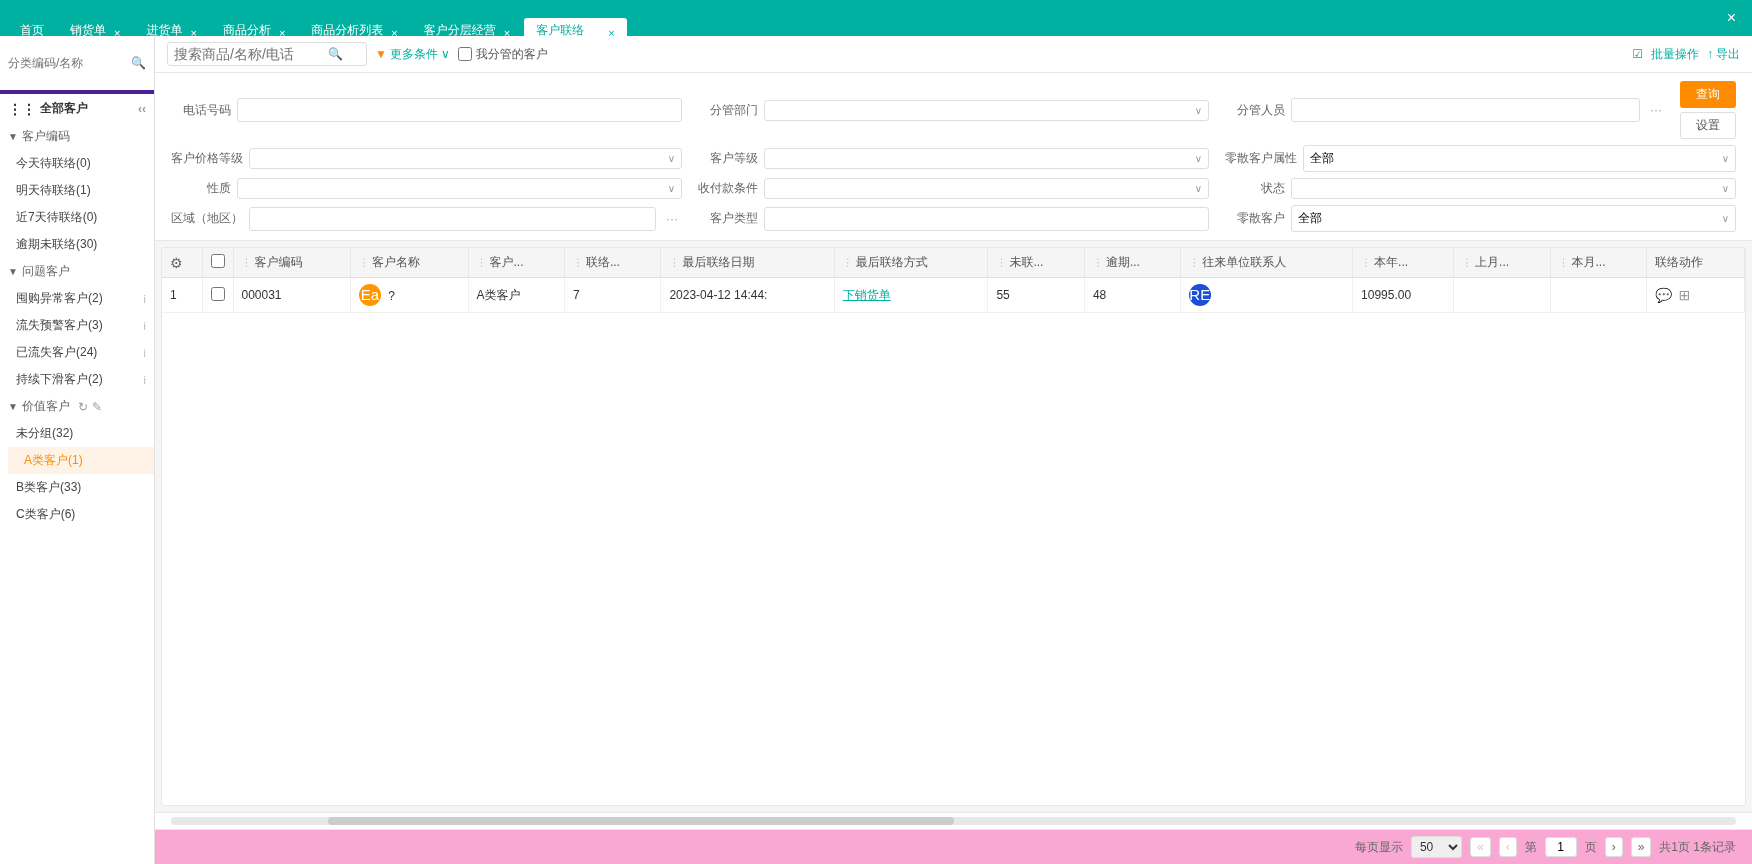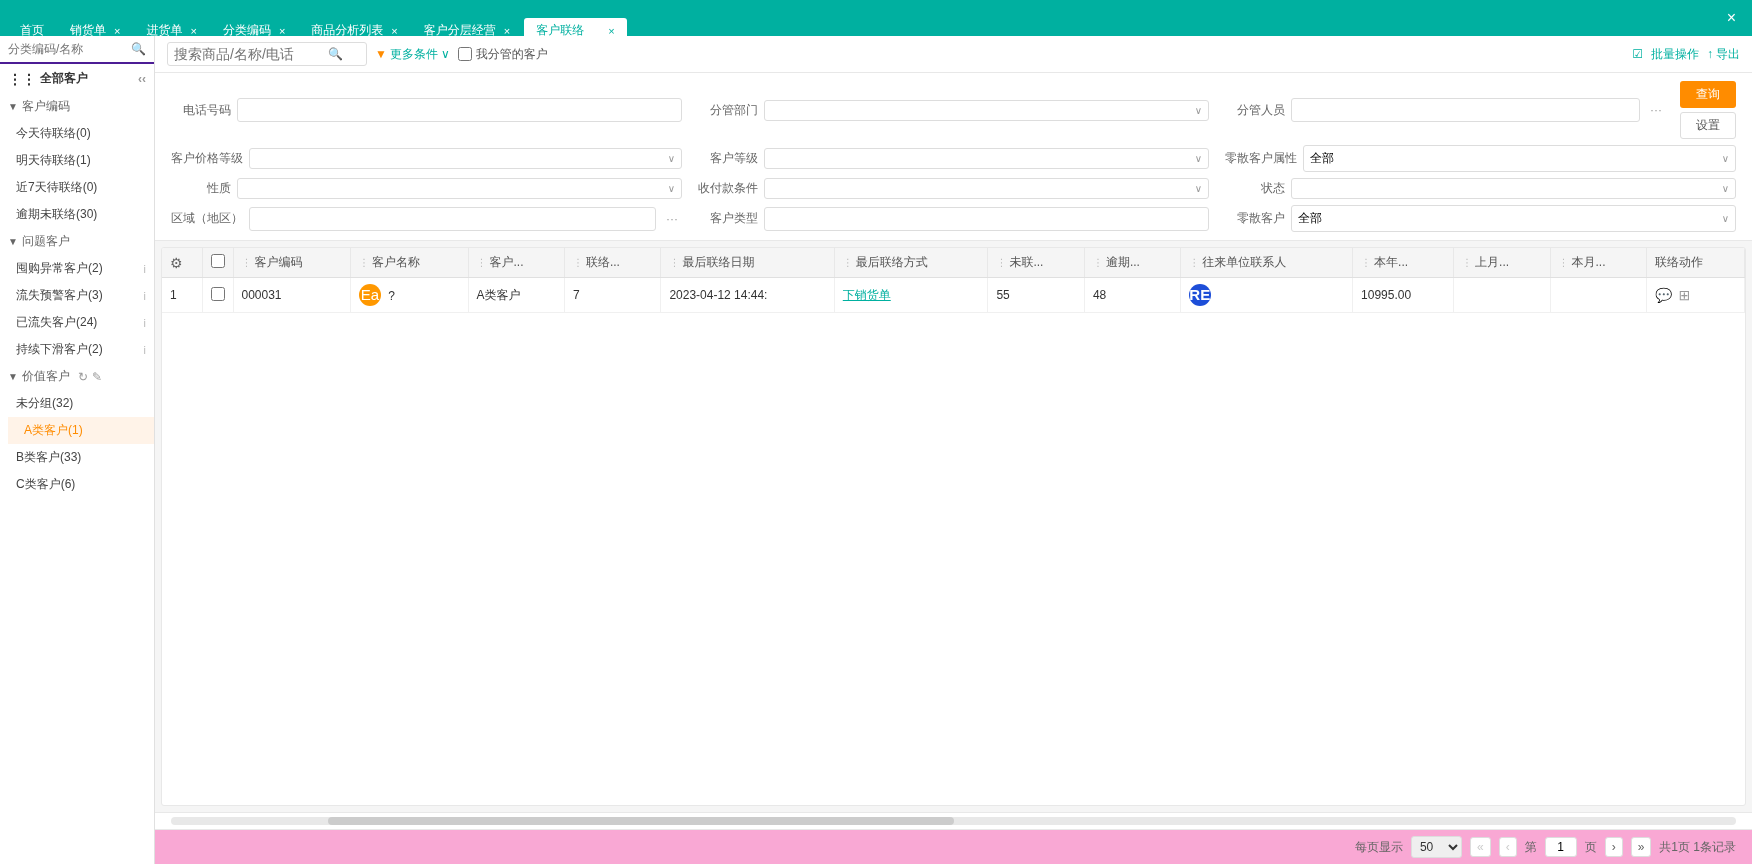--- a/index.html
+++ b/index.html
@@ -14,21 +14,21 @@
       padding: 0 8px;
       gap: 2px;
     }
     .nav-item {
       color: #fff;
       padding: 4px 12px;
       cursor: pointer;
       border-radius: 3px 3px 0 0;
       font-size: 13px;
       display: flex;
-      align-items: center;
+      align-items: flex-end;
       gap: 4px;
       white-space: nowrap;
       margin-top: 25px;
     }
     .nav-item.active { background: #fff; color: #00b0a0; gap: 20px; }
     .nav-item .close-x { font-size: 11px; color: inherit; margin-left: 4px; }
     .nav-close-btn {
       margin-left: auto;
       color: #fff;
       cursor: pointer;
@@ -47,22 +47,22 @@
       width: 155px;
       background: #fff;
       border-right: 1px solid #e0e0e0;
       display: flex;
       flex-direction: column;
       overflow-y: auto;
     }
     .sidebar-search {
       display: flex;
       align-items: center;
-      padding: 6px 8px;
-      border-bottom: 2px solid #4c1d95;
+      padding: 20px 8px;
+      border-bottom: 4px solid #4c1d95;
       gap: 4px;
     }
     .sidebar-search input {
       border: none;
       outline: none;
       width: 100%;
       font-size: 12px;
       color: #999;
     }
     .sidebar-header {
@@ -367,21 +367,21 @@
   </div>
   <div class="nav-item">
     <span>销货单</span>
     <span class="close-x">×</span>
   </div>
   <div class="nav-item">
     <span>进货单</span>
     <span class="close-x">×</span>
   </div>
   <div class="nav-item">
-    <span>分类编码</span>
+    <span>商品分析</span>
     <span class="close-x">×</span>
   </div>
   <div class="nav-item">
     <span>商品分析列表</span>
     <span class="close-x">×</span>
   </div>
   <div class="nav-item">
     <span>客户分层经营</span>
     <span class="close-x">×</span>
   </div>
@@ -698,21 +698,21 @@
             <td>
               <span class="link-text">下销货单</span>
             </td>
             <td>
               <span>55</span>
             </td>
             <td>
               <span>48</span>
             </td>
             <td>
-              <span class="name-blob" style="background:#1d4ed8;font-weight:bold;">RE.</span>
+              <span class="name-blob" style="background:#1d4ed8;">RE.</span>
             </td>
             <td>
               <span>10995.00</span>
             </td>
             <td>
               <span></span>
             </td>
             <td>
               <span></span>
             </td>

